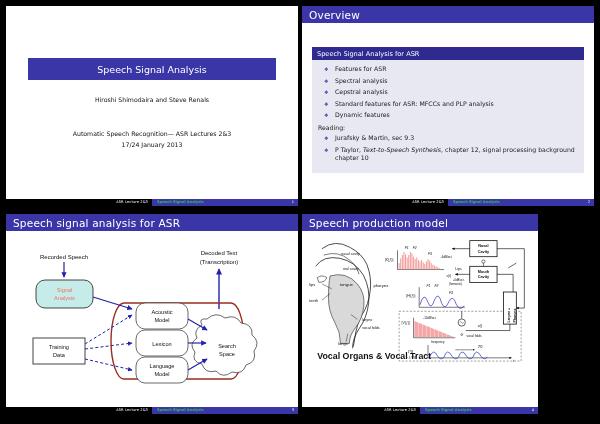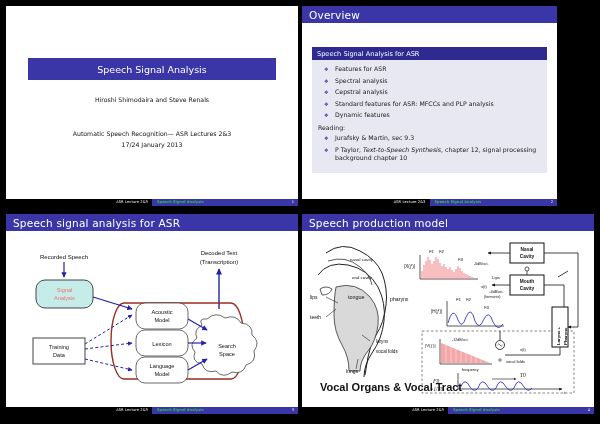--- a/index.html
+++ b/index.html
@@ -13,23 +13,23 @@
     display:grid;grid-template-columns:300px 300px;grid-template-rows:212px 212px;
   }
   .cell{position:relative;width:300px;height:212px;box-sizing:border-box;background:#000;}
   
   .slide{
     position:absolute;background:#ffffff;overflow:hidden;
     box-sizing:border-box;
   }
   
   .c1 .slide{left:6px;top:6px;width:292px;height:200px;}
-  .c2 .slide{left:2px;top:6px;width:255px;height:200px;}
+  .c2 .slide{left:2px;top:6px;width:292px;height:200px;}
   .c3 .slide{left:6px;top:2px;width:292px;height:200px;}
-  .c4 .slide{left:2px;top:2px;width:292px;height:200px;text-decoration:underline;}
+  .c4 .slide{left:2px;top:2px;width:236px;height:200px;text-decoration:underline;}
 
   .titlebar{
     position:absolute;left:0;top:0;right:0;height:17px;
     background:#3b36a8;
     color:#ffffff;font-size:10.5px;
     display:flex;align-items:center;
     padding-left:7px;box-sizing:border-box;
     letter-spacing:.2px;
   }
   .body{position:absolute;left:0;right:0;top:17px;bottom:9px;}

